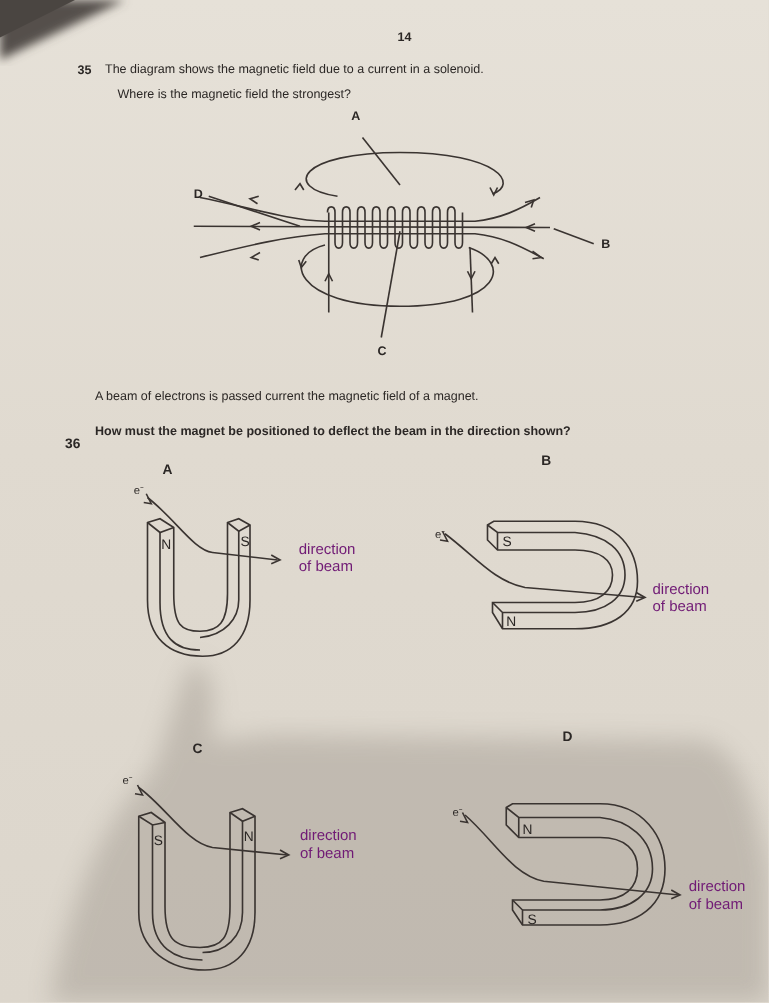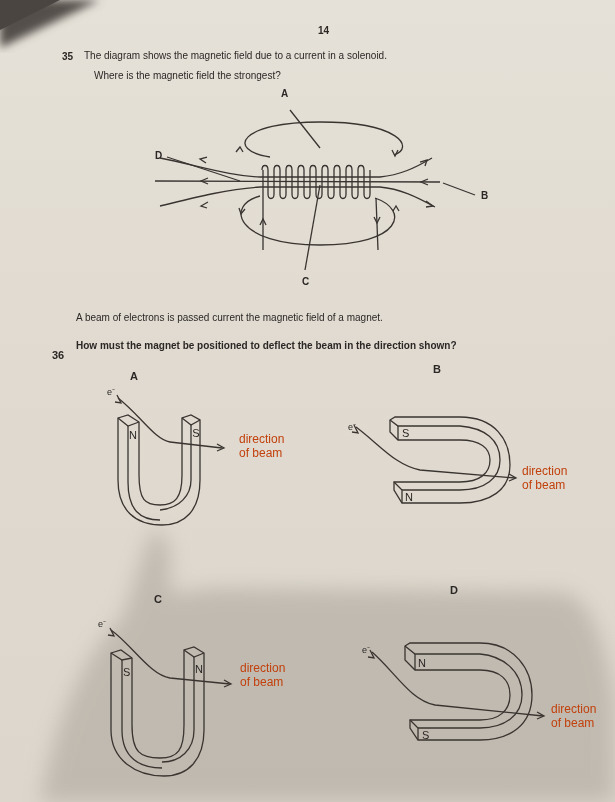--- a/index.html
+++ b/index.html
@@ -13,21 +13,21 @@
     position:absolute; left:0; top:0; width:615px; height:802px;
     background:linear-gradient(180deg,#e6e1d8 0%,#e0dad0 45%,#dcd6cc 100%);
   }
   .corner-shadow {
     position:absolute; left:0; top:0; width:615px; height:802px;
     pointer-events:none;
   }
   .txt { position:absolute; white-space:nowrap; font-size:10px; color:#2b2725; }
   .bold { font-weight:bold; }
   .lbl { position:absolute; font-weight:bold; font-size:10px; color:#2b2725; }
-  .dir { position:absolute; font-size:12px; line-height:14px; color:#c2410c; white-space:nowrap; }
+  .dir { position:absolute; font-size:12px; line-height:14px; color:#701a75; white-space:nowrap; }
   svg.fig { position:absolute; overflow:visible; }
   svg.fig path, svg.fig line, svg.fig ellipse { fill:none; stroke:#3a3431; stroke-width:1.3; }
   .pole { font-size:11px; fill:#2b2725; stroke:none !important; font-family:"Liberation Sans", sans-serif; }
 </style>
 </head>
 <body>
 
 <div class="paper"></div>
 
 <svg class="corner-shadow" viewBox="0 0 615 802">

